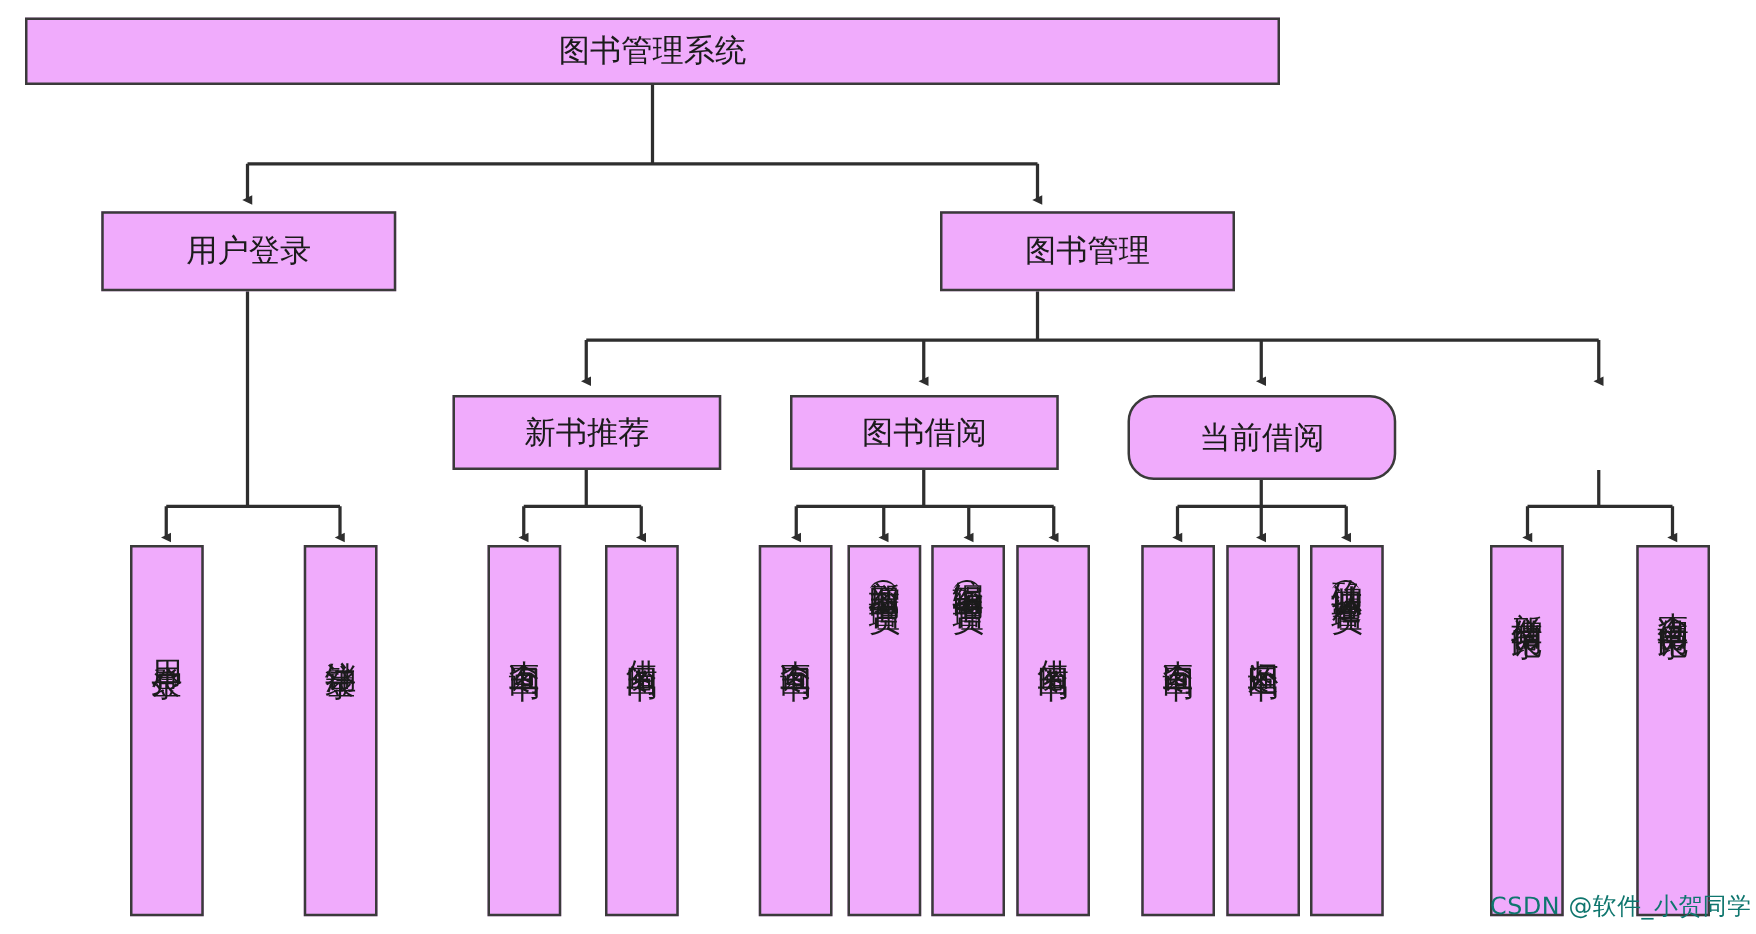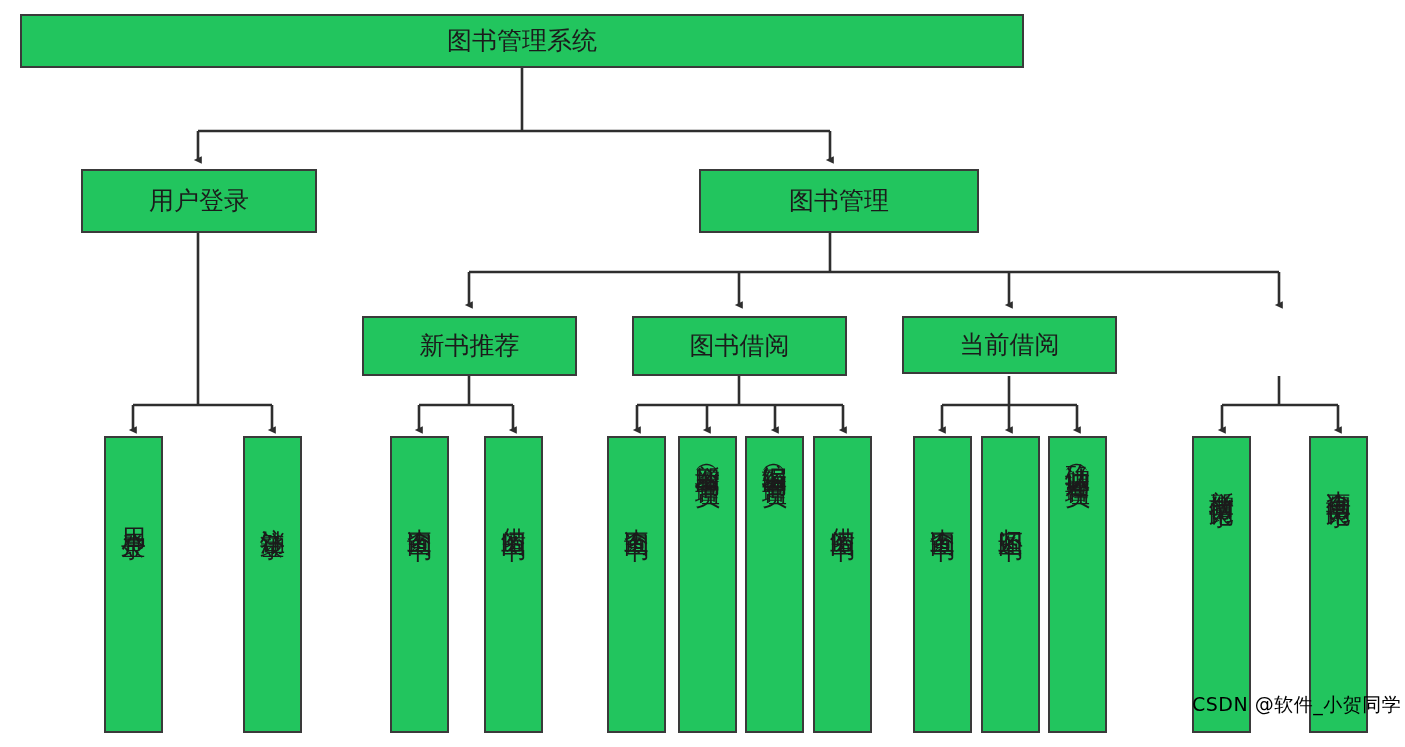--- a/index.html
+++ b/index.html
@@ -20,21 +20,21 @@
   #edges {
     position: absolute;
     left: 0;
     top: 0;
     width: 1405px;
     height: 747px;
   }
   .node {
     position: absolute;
     box-sizing: border-box;
-    background: #22c55e;
+    background: #f0abfc;
     border: 2.5px solid #3a3a3a;
     display: flex;
     align-items: center;
     justify-content: center;
     color: #1b1b1b;
   }
   .node .label {
     display: block;
     text-align: center;
     line-height: 1.18;
@@ -65,23 +65,23 @@
   }
   .node.v.tall .label {
     margin-top: 6px;
   }
   .node.v.rec .label {
     margin-top: 32px;
   }
   #watermark {
     position: absolute;
     left: 1192px;
-    top: 692px;
+    top: 712px;
     font-size: 19px;
-    color: #000000;
+    color: #0f766e;
     white-space: nowrap;
     letter-spacing: 0.5px;
   }
 </style>
 </head>
 <body>
 
 <div id="canvas">
 
   <svg id="edges" viewBox="0 0 1405 747" xmlns="http://www.w3.org/2000/svg">
@@ -134,31 +134,31 @@
     </g>
   </svg>
 
   <div class="node root h" style="left:20px; top:14px; width:1004px; height:54px;">
     <span class="label">图书管理系统</span>
   </div>
 
   <div class="node h" style="left:81px; top:169px; width:236px; height:64px;">
     <span class="label">用户登录</span>
   </div>
-  <div class="node h" style="left:699px; top:169px; width:280px; height:64px;">
+  <div class="node h" style="left:752px; top:169px; width:236px; height:64px;">
     <span class="label">图书管理</span>
   </div>
 
   <div class="node h" style="left:632px; top:316px; width:215px; height:60px;">
     <span class="label">图书借阅</span>
   </div>
   <div class="node h" style="left:362px; top:316px; width:215px; height:60px;">
     <span class="label">新书推荐</span>
   </div>
-  <div class="node h" style="left:902px; top:316px; width:215px; height:58px;">
+  <div class="node h" style="left:902px; top:316px; width:215px; height:68px;border-radius:21px;">
     <span class="label">当前借阅</span>
   </div>
 
   <div class="node v mid" style="left:104px; top:436px; width:59px; height:297px;">
     <span class="label">用户登录</span>
   </div>
   <div class="node v mid" style="left:243px; top:436px; width:59px; height:297px;">
     <span class="label">注销登录</span>
   </div>
 

